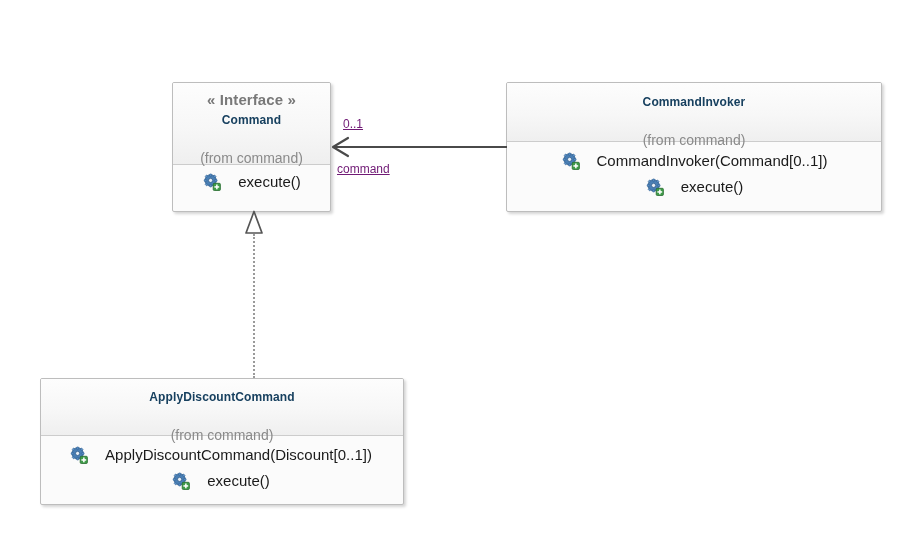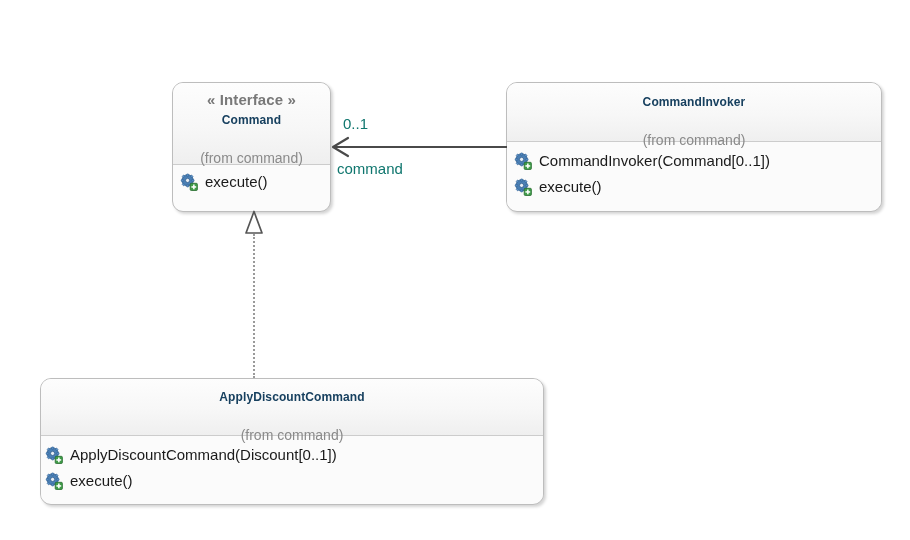--- a/index.html
+++ b/index.html
@@ -19,21 +19,21 @@
     height: 540px;
     background: #ffffff;
     overflow: hidden;
   }
 
   
   .uml-box {
     position: absolute;
     box-sizing: border-box;
     border: 1px solid #bdbdbd;
-    border-radius: 11px;
+    border-radius: 2px;
     background: #fbfbfb;
     box-shadow: 2px 2px 3px rgba(0,0,0,0.17);
     overflow: hidden;
   }
   .uml-head {
     box-sizing: border-box;
     background: linear-gradient(to bottom, #fdfdfd 0%, #f7f7f7 55%, #efefef 100%);
     border-bottom: 1px solid #cccccc;
     text-align: center;
     padding: 7px 8px 7px 8px;
@@ -62,49 +62,51 @@
     margin-top: 18px;
   }
   .uml-body {
     box-sizing: border-box;
     background: #fbfbfb;
     padding: 4px 0 6px 0;
   }
   .uml-member {
     display: flex;
     align-items: center;
-    gap: 7px;
+    gap: 17px;
     padding: 2px 6px 2px 7px;
     font-size: 15px;
     color: #1a1a1a;
     line-height: 22px;
     white-space: nowrap;
+    justify-content: center;
   }
 
   
   .member-icon {
     flex: 0 0 auto;
     width: 18px;
     height: 18px;
     position: relative;
     display: inline-block;
   }
   .member-icon svg { display: block; }
 
   
   .conn-line {
     position: absolute;
     background: #4a4a4a;
   }
   .conn-label {
     position: absolute;
-    font-size: 15px;
-    color: #0f766e;
+    font-size: 12px;
+    color: #701a75;
     white-space: nowrap;
     line-height: 18px;
+    text-decoration: underline;
   }
   .realize-line {
     position: absolute;
     width: 0;
     border-left: 2px dotted #9a9a9a;
   }
   .realize-arrow, .assoc-arrow {
     position: absolute;
   }
 </style>
@@ -206,21 +208,21 @@
                 <rect x="11.4" y="13.2" width="4.8" height="1.5" fill="#ffffff"></rect>
               </g>
             </g>
           </svg>
         </span>
         <span>execute()</span>
       </div>
     </div>
   </div>
 
-  <div class="uml-box" id="box-apply" style="left:40px; top:378px; width:504px; height:127px;">
+  <div class="uml-box" id="box-apply" style="left:40px; top:378px; width:364px; height:127px;">
     <div class="uml-head" style="height:57px; padding-top:8px;">
       <span class="uml-name">ApplyDiscountCommand</span>
       <span class="uml-from">(from command)</span>
     </div>
     <div class="uml-body" style="padding-top:6px;">
       <div class="uml-member" style="padding-left:4px;">
         <span class="member-icon">
           <svg width="18" height="18" viewBox="0 0 18 18">
             <g>
               <circle cx="7.6" cy="7.4" r="5.6" fill="#4a7fb5"></circle>

